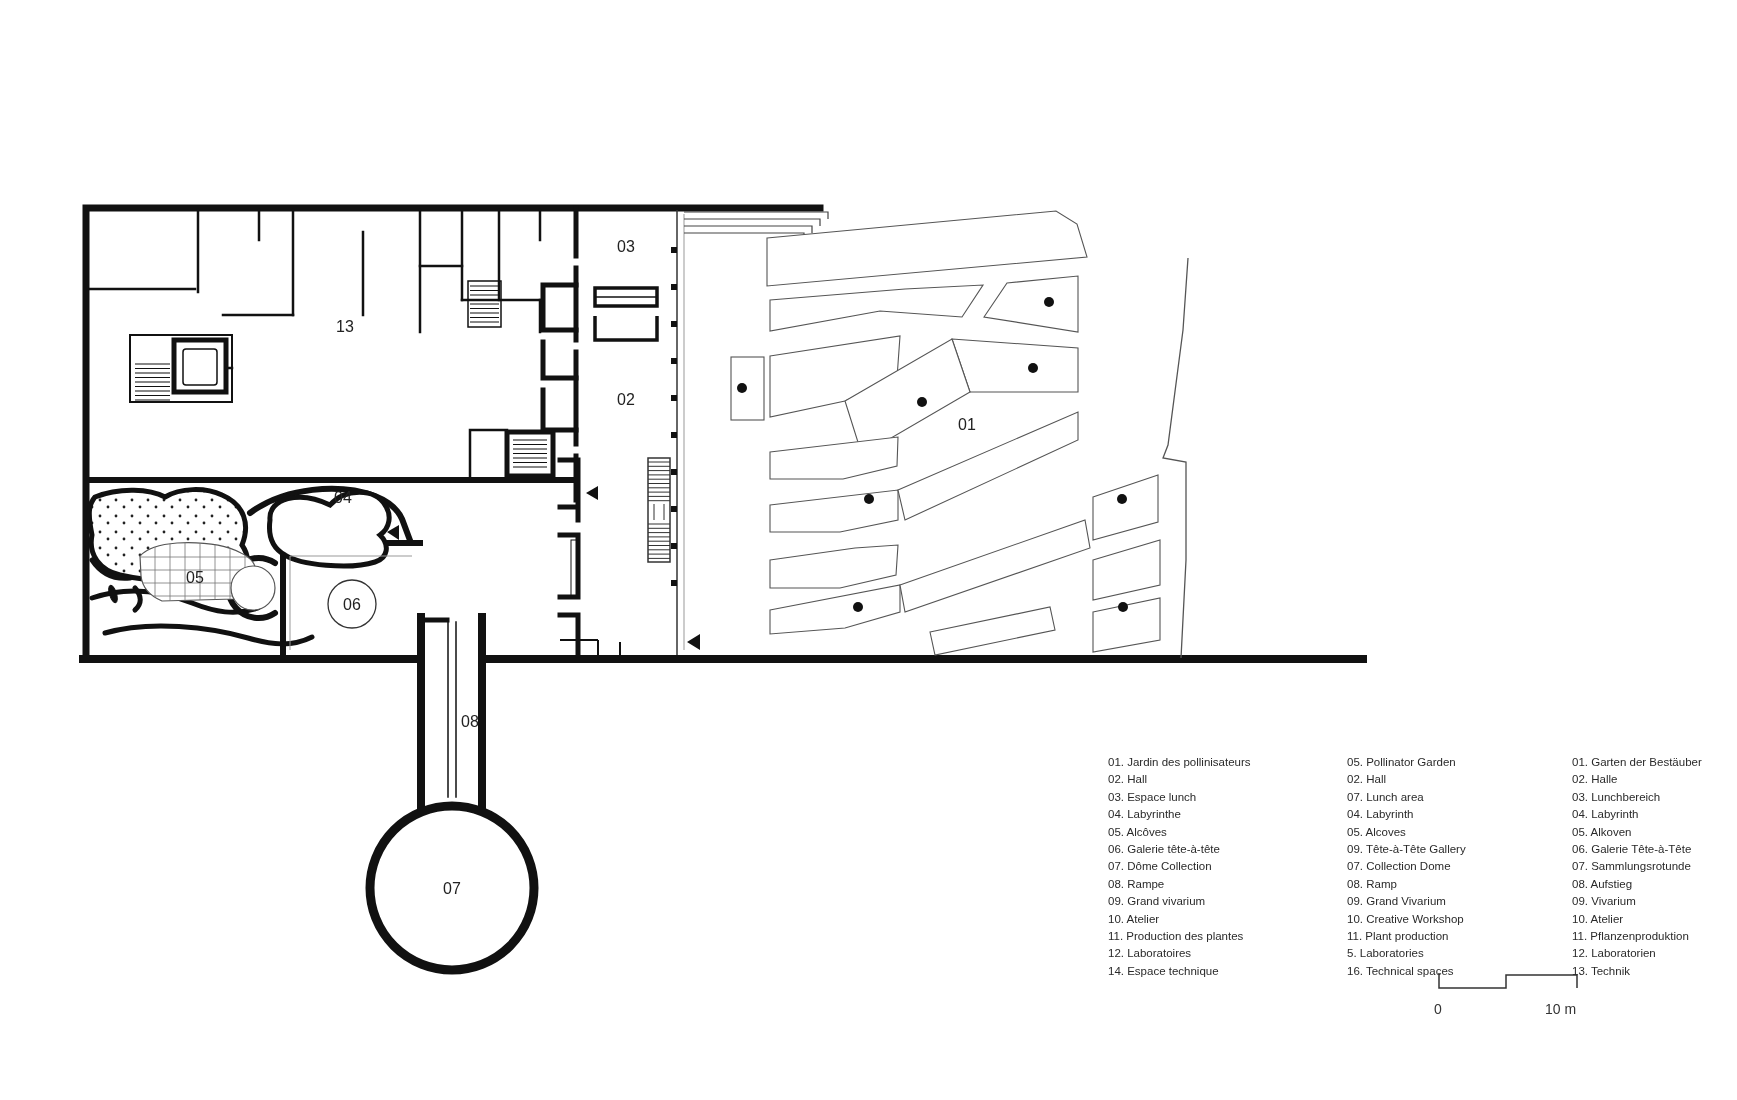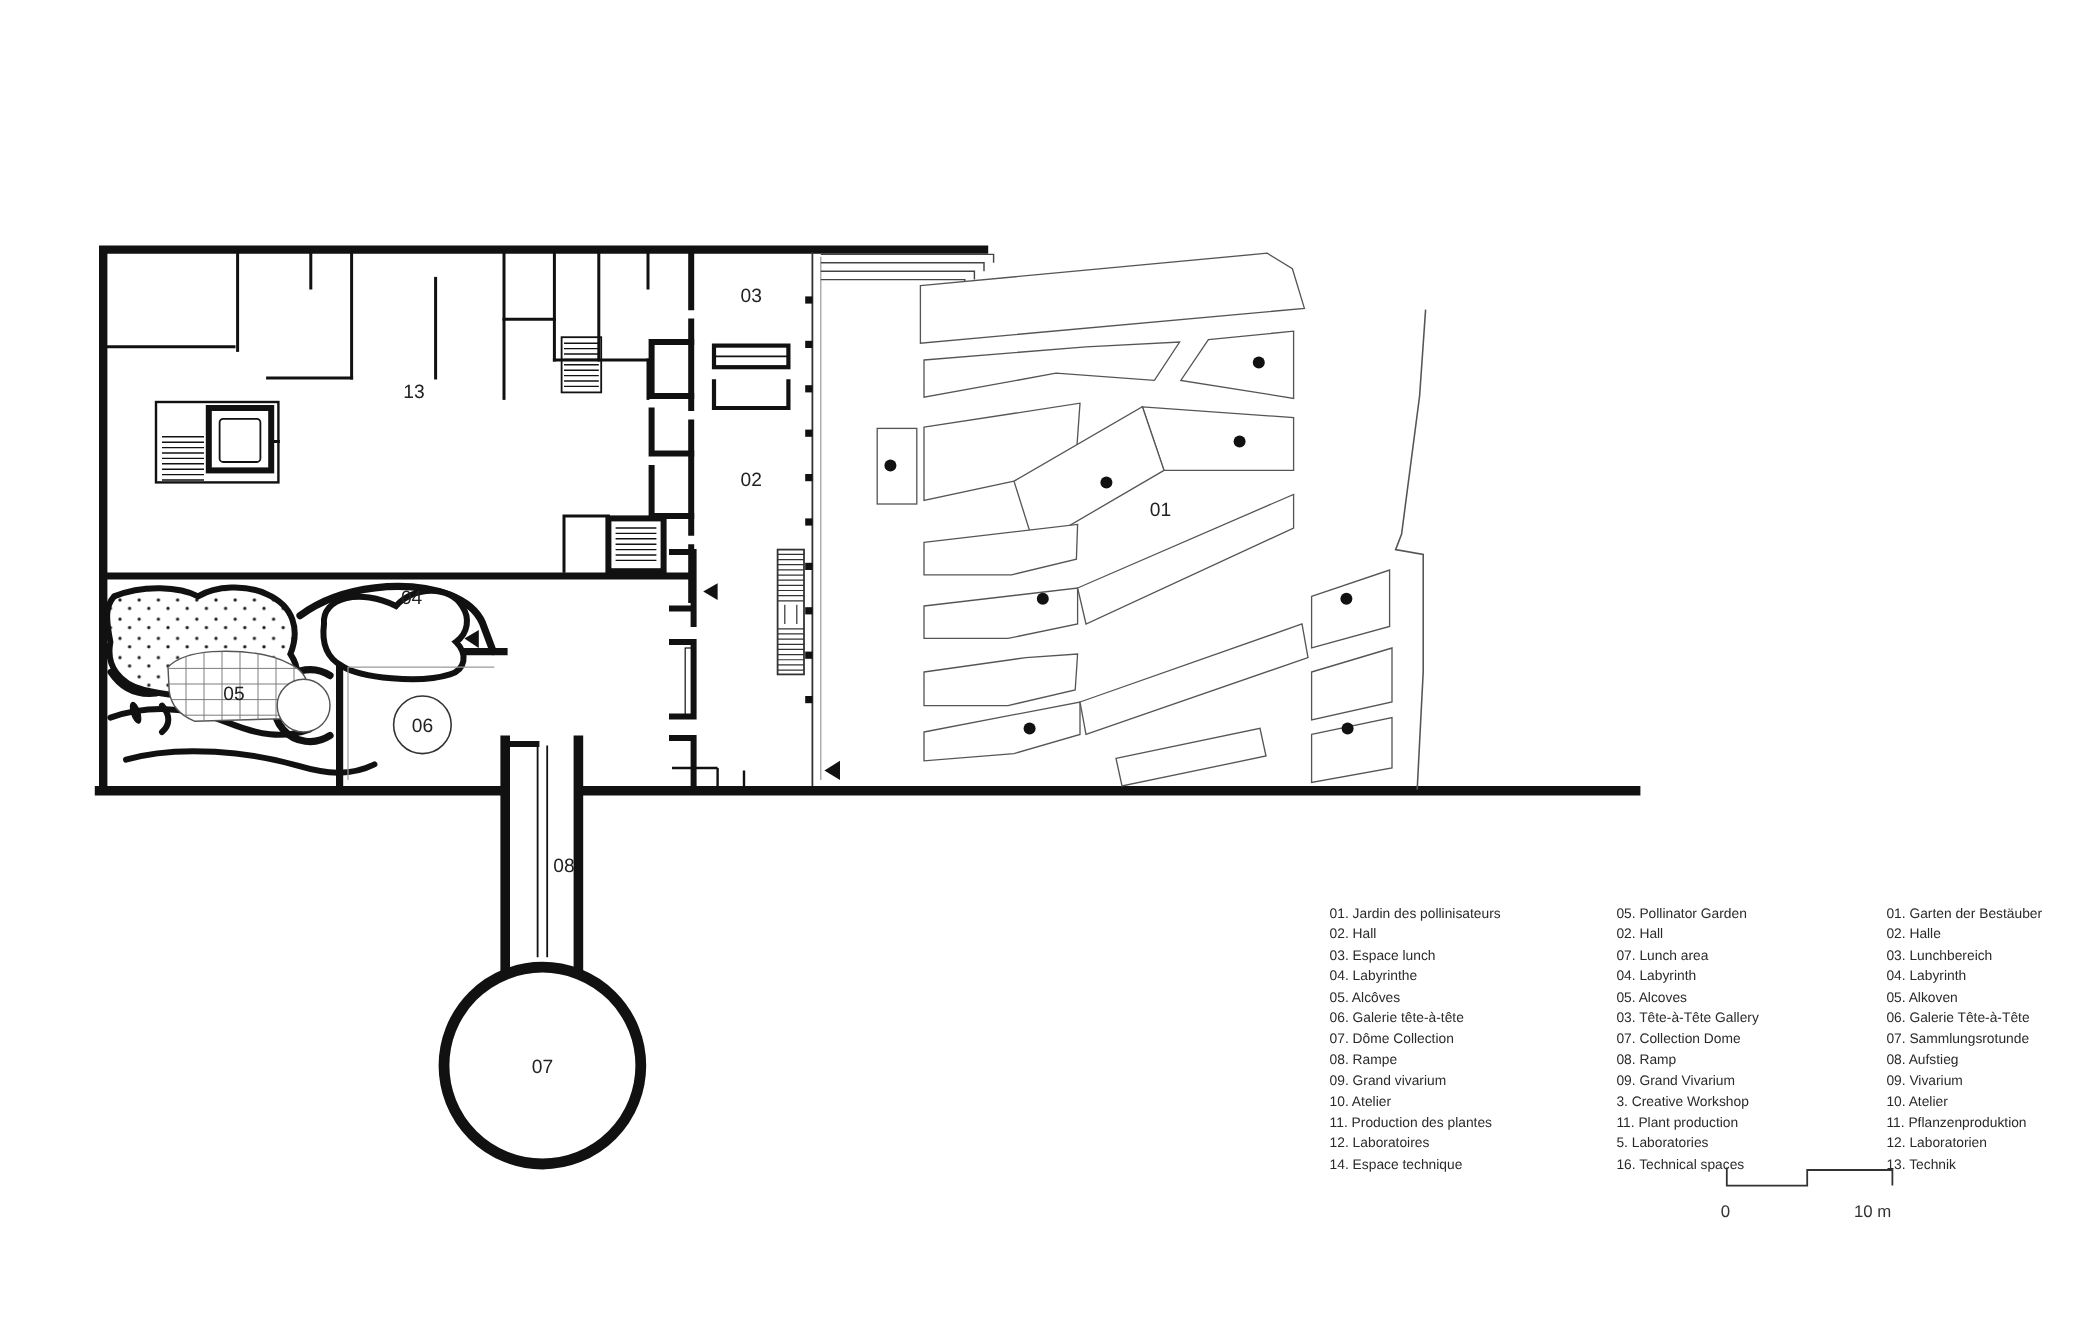--- a/index.html
+++ b/index.html
@@ -233,25 +233,25 @@
       <div class="legend-item">12. Laboratoires</div>
       <div class="legend-item">14. Espace technique</div>
     </div>
   <div class="legend-col" style="left:1347px">
 
   <div class="legend-item">05. Pollinator Garden</div>
       <div class="legend-item">02. Hall</div>
       <div class="legend-item">07. Lunch area</div>
       <div class="legend-item">04. Labyrinth</div>
       <div class="legend-item">05. Alcoves</div>
-      <div class="legend-item">03. Tête-à-Tête Gallery</div>
+      <div class="legend-item">09. Tête-à-Tête Gallery</div>
       <div class="legend-item">07. Collection Dome</div>
       <div class="legend-item">08. Ramp</div>
       <div class="legend-item">09. Grand Vivarium</div>
-      <div class="legend-item">3. Creative Workshop</div>
+      <div class="legend-item">10. Creative Workshop</div>
       <div class="legend-item">11. Plant production</div>
       <div class="legend-item">5. Laboratories</div>
       <div class="legend-item">16. Technical spaces</div>
     </div>
   <div class="legend-col" style="left:1572px">
 
   <div class="legend-item">01. Garten der Bestäuber</div>
       <div class="legend-item">02. Halle</div>
       <div class="legend-item">03. Lunchbereich</div>
       <div class="legend-item">04. Labyrinth</div>

